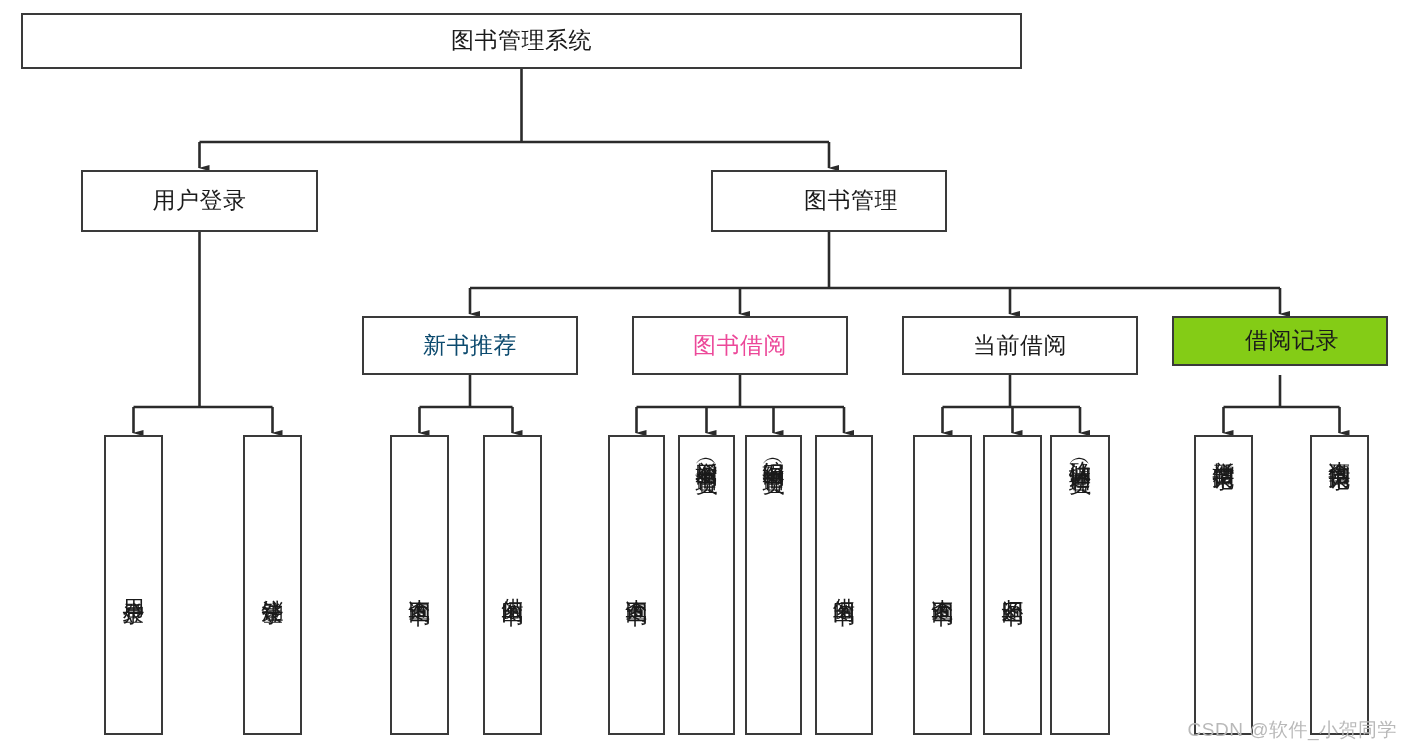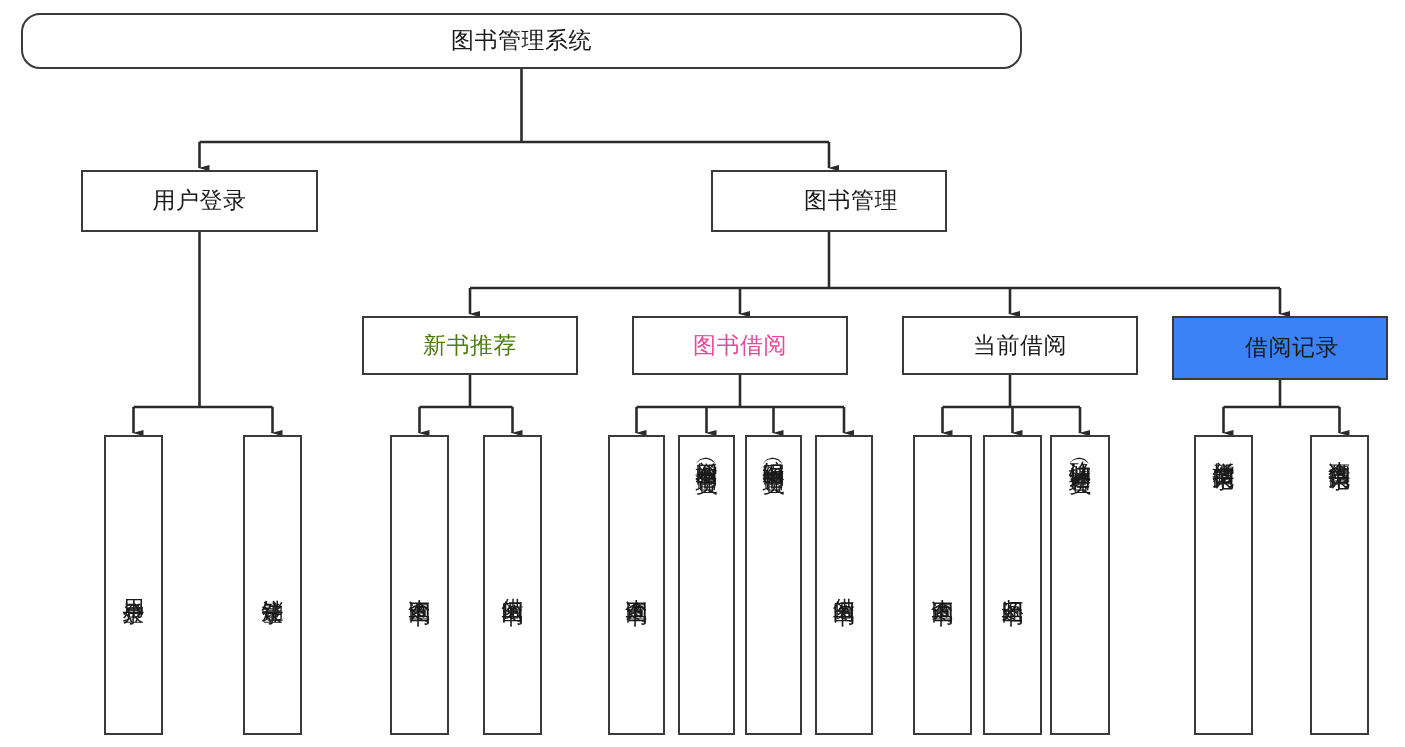--- a/index.html
+++ b/index.html
@@ -118,39 +118,39 @@
         <path d="M 942.5 407 L 942.5 433" fill="none" stroke="#2b2b2b" stroke-width="2.6" marker-end="url(#arrowhead)"></path>
         <path d="M 1012.5 407 L 1012.5 433" fill="none" stroke="#2b2b2b" stroke-width="2.6" marker-end="url(#arrowhead)"></path>
         <path d="M 1080 407 L 1080 433" fill="none" stroke="#2b2b2b" stroke-width="2.6" marker-end="url(#arrowhead)"></path>
         <path d="M 1280 375 L 1280 407" fill="none" stroke="#2b2b2b" stroke-width="2.6"></path>
         <path d="M 1223.5 407 L 1339.5 407" fill="none" stroke="#2b2b2b" stroke-width="2.6"></path>
         <path d="M 1223.5 407 L 1223.5 433" fill="none" stroke="#2b2b2b" stroke-width="2.6" marker-end="url(#arrowhead)"></path>
         <path d="M 1339.5 407 L 1339.5 433" fill="none" stroke="#2b2b2b" stroke-width="2.6" marker-end="url(#arrowhead)"></path>
       </g>
   </svg>
   <div id="node-layer">
-      <div class="node-box horizontal" style="left: 21px; top: 13px; width: 1001px; height: 56px; border-color: rgb(58, 58, 58); background: rgb(255, 255, 255); border-radius: 19px;">
+      <div class="node-box horizontal" style="left: 21px; top: 13px; width: 1001px; height: 56px; border-color: rgb(58, 58, 58); background: rgb(255, 255, 255);">
         <span class="node-label" style="color: rgb(26, 26, 26);">图书管理系统</span>
       </div>
       <div class="node-box horizontal" style="left: 81px; top: 170px; width: 237px; height: 62px; border-color: rgb(58, 58, 58); background: rgb(255, 255, 255);">
         <span class="node-label" style="color: rgb(26, 26, 26);">用户登录</span>
       </div>
       <div class="node-box horizontal" style="left: 711px; top: 170px; width: 236px; height: 62px; border-color: rgb(58, 58, 58); background: rgb(255, 255, 255); padding-left: 44px;">
         <span class="node-label" style="color: rgb(26, 26, 26);">图书管理</span>
       </div>
       <div class="node-box horizontal" style="left: 362px; top: 316px; width: 216px; height: 59px; border-color: rgb(58, 58, 58); background: rgb(255, 255, 255);">
-        <span class="node-label" style="color: #4d7c0f;">新书推荐</span>
+        <span class="node-label" style="color: #0c4a6e;">新书推荐</span>
       </div>
       <div class="node-box horizontal" style="left: 632px; top: 316px; width: 216px; height: 59px; border-color: rgb(58, 58, 58); background: rgb(255, 255, 255);">
         <span class="node-label" style="color: #ec4899;">图书借阅</span>
       </div>
       <div class="node-box horizontal" style="left: 902px; top: 316px; width: 236px; height: 59px; border-color: rgb(58, 58, 58); background: rgb(255, 255, 255);">
         <span class="node-label" style="color: rgb(26, 26, 26);">当前借阅</span>
       </div>
-      <div class="node-box horizontal" style="left: 1172px; top: 316px; width: 216px; height: 64px; border-color: rgb(58, 58, 58); background: #3b82f6; padding-left: 24px;">
+      <div class="node-box horizontal" style="left: 1172px; top: 316px; width: 216px; height: 50px; border-color: rgb(58, 58, 58); background: #84cc16; padding-left: 24px;">
         <span class="node-label" style="color: rgb(26, 26, 26);">借阅记录</span>
       </div>
       <div class="node-box vertical centered" style="left: 104px; top: 435px; width: 59px; height: 300px; border-color: rgb(58, 58, 58); background: rgb(255, 255, 255);">
         <span class="node-label" style="color: rgb(26, 26, 26);">用户登录</span>
       </div>
       <div class="node-box vertical centered" style="left: 243px; top: 435px; width: 59px; height: 300px; border-color: rgb(58, 58, 58); background: rgb(255, 255, 255);">
         <span class="node-label" style="color: rgb(26, 26, 26);">注销登录</span>
       </div>
       <div class="node-box vertical centered" style="left: 390px; top: 435px; width: 59px; height: 300px; border-color: rgb(58, 58, 58); background: rgb(255, 255, 255);">
         <span class="node-label" style="color: rgb(26, 26, 26);">查询图书</span>
@@ -179,13 +179,14 @@
       <div class="node-box vertical" style="left: 1050px; top: 435px; width: 60px; height: 300px; border-color: rgb(58, 58, 58); background: rgb(255, 255, 255);">
         <span class="node-label" style="color: rgb(26, 26, 26);">确认归还（管理员）</span>
       </div>
       <div class="node-box vertical" style="left: 1194px; top: 435px; width: 59px; height: 300px; border-color: rgb(58, 58, 58); background: rgb(255, 255, 255);">
         <span class="node-label" style="color: rgb(26, 26, 26);">新增借阅记录</span>
       </div>
       <div class="node-box vertical" style="left: 1310px; top: 435px; width: 59px; height: 300px; border-color: rgb(58, 58, 58); background: rgb(255, 255, 255);">
         <span class="node-label" style="color: rgb(26, 26, 26);">查询借阅记录</span>
       </div>
     </div>
+  <div id="watermark">CSDN @软件_小贺同学</div>
 </div>
 
 </body></html>

